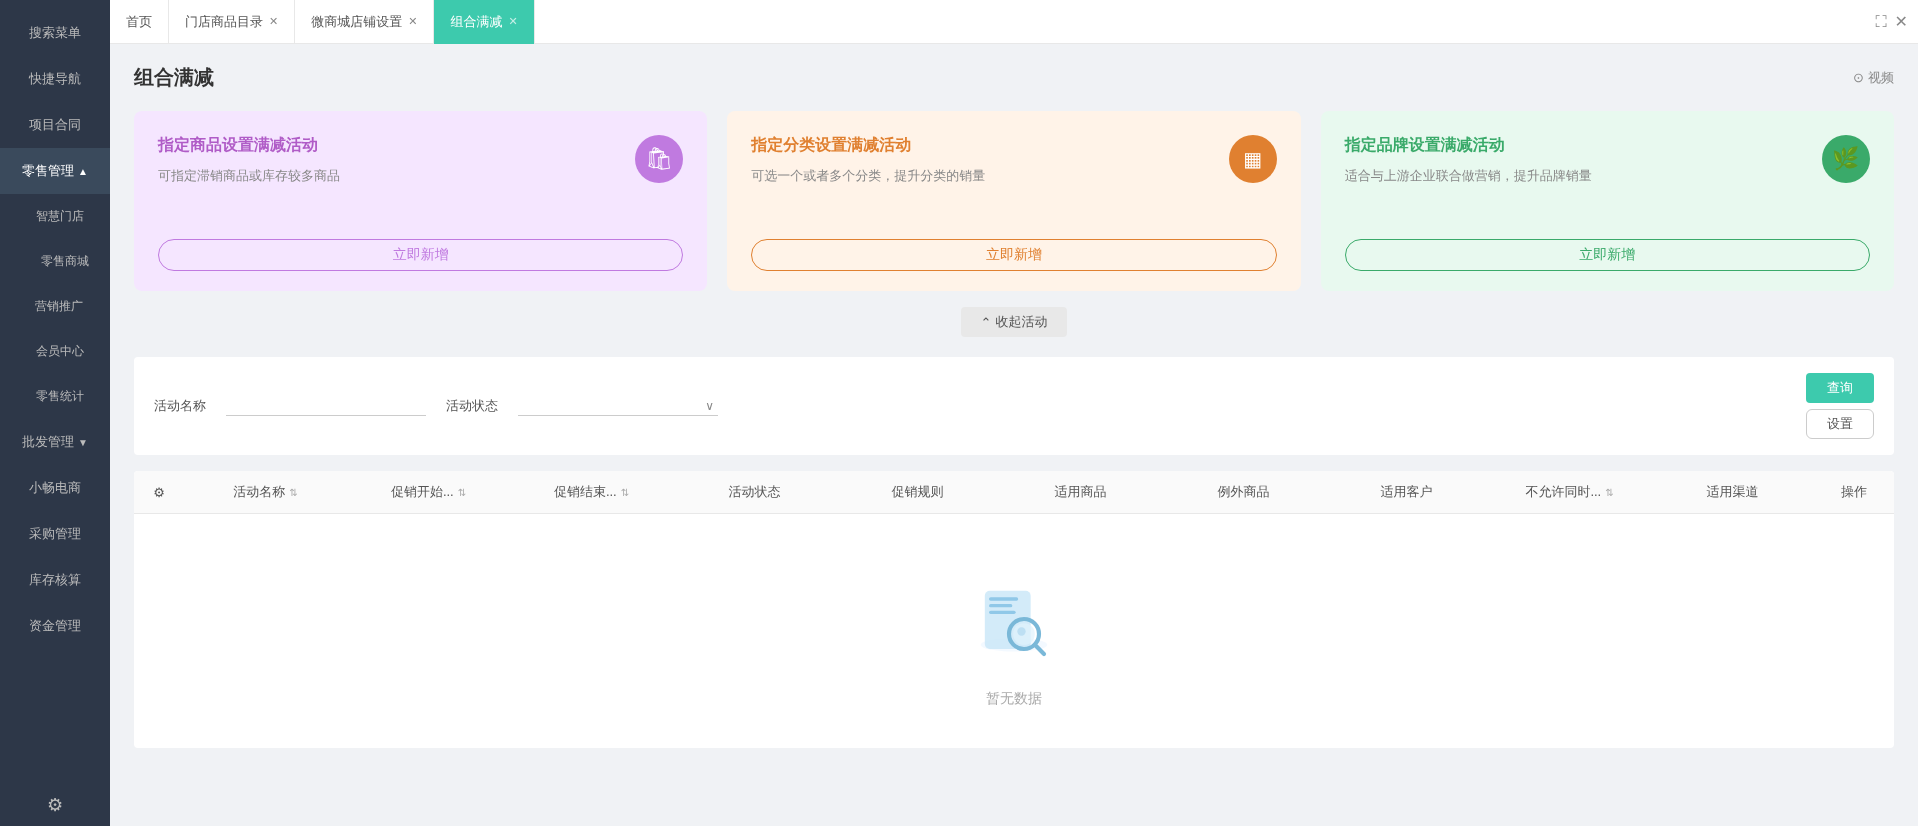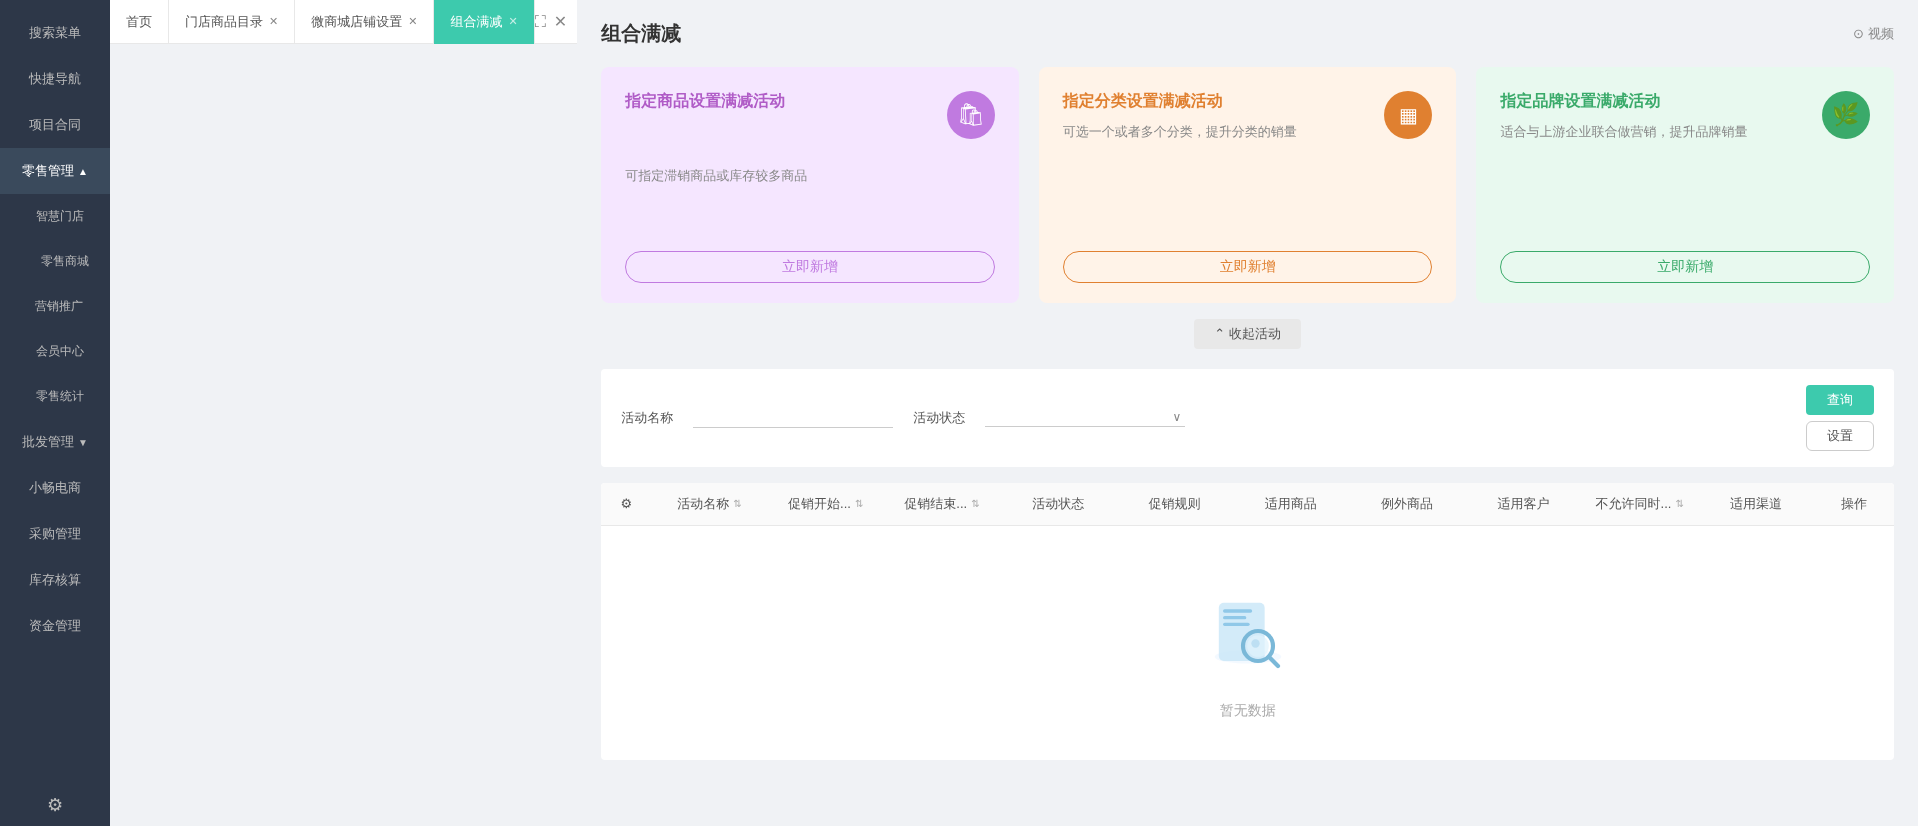--- a/index.html
+++ b/index.html
@@ -47,21 +47,21 @@
     .gear-icon {
       font-size: 18px;
       cursor: pointer;
       color: #bbb;
     }
 
     
     .main {
       flex: 1;
       display: flex;
-      flex-direction: row;
+      flex-direction: column;
       background: #f0f2f5;
       overflow: hidden;
     }
 
     
     .tab-bar {
       display: flex;
       align-items: center;
       background: #fff;
       border-bottom: 1px solid #e8e8e8;
@@ -139,21 +139,21 @@
     }
     .activity-card {
       flex: 1;
       border-radius: 8px;
       padding: 24px 24px 20px;
       display: flex;
       flex-direction: column;
       position: relative;
       min-height: 180px;
     }
-    .card-purple { background: #f5e6ff; gap: 44px; }
+    .card-purple { background: #f5e6ff; }
     .card-orange { background: #fff3e8; }
     .card-green { background: #e8f9ef; }
 
     .card-title {
       font-size: 16px;
       font-weight: bold;
       margin-bottom: 10px;
     }
     .card-purple .card-title { color: #b05cc7; }
     .card-orange .card-title { color: #e08030; }

